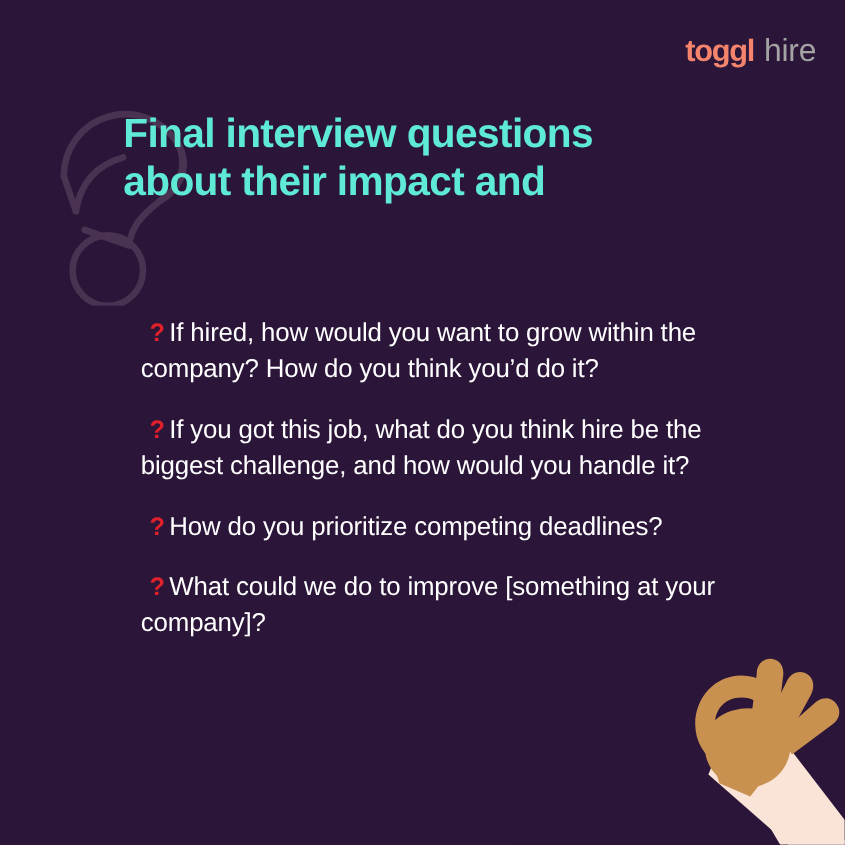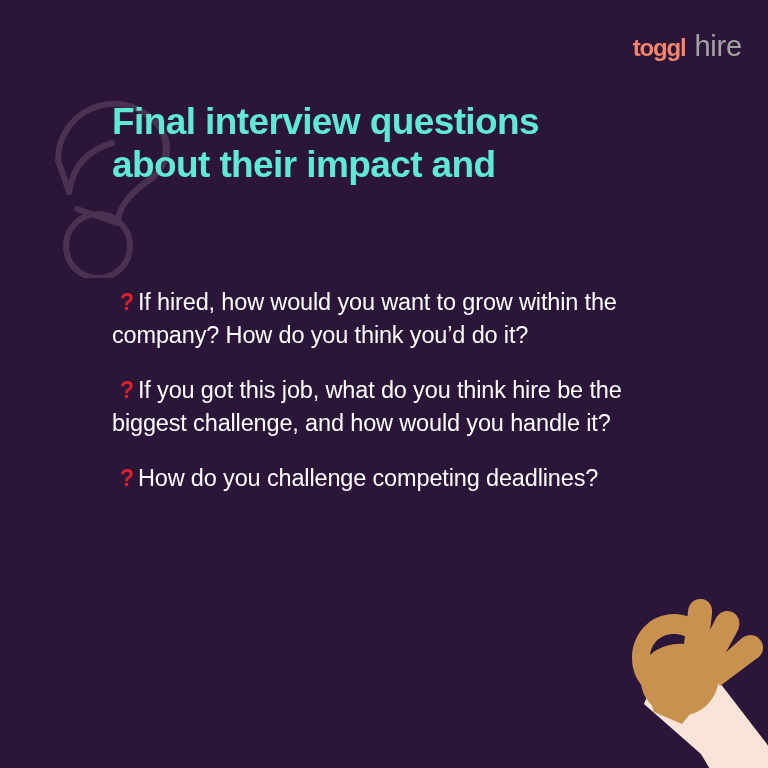--- a/index.html
+++ b/index.html
@@ -17,21 +17,21 @@
   }
 
   
   #logo {
     position:absolute;
     right:26px; top:32px;
     display:flex; align-items:baseline; gap:9px;
     line-height:1;
   }
   #logo .toggl {
-    font-size:24px;
+    font-size:28px;
     font-weight:bold;
     color:#f4846c;
     letter-spacing:-1.2px;
   }
   #logo .hire {
     font-size:29px;
     font-weight:normal;
     color:#a3a3a3;
     letter-spacing:-0.2px;
   }
@@ -53,21 +53,21 @@
     font-size:37px;
     font-weight:bold;
     line-height:43px;
     letter-spacing:-0.6px;
   }
   #heading .hline { display:block; white-space:nowrap; }
 
   
   #questions {
     position:absolute;
-    left:112px; top:286px;
+    left:128px; top:286px;
     width:560px;
   }
   .question {
     color:#ffffff;
     font-size:23.5px;
     line-height:33px;
     letter-spacing:-0.15px;
     margin-bottom:22px;
     text-indent:8px;
   }
@@ -107,21 +107,22 @@
   </div>
 
   <h1 id="heading">
     <span class="hline">Final interview questions</span>
     <span class="hline">about their impact and</span>
   </h1>
 
   <div id="questions">
     <p class="question"><span class="qmark">?</span><span>If hired, how would you want to grow within the company? How do you think you’d do it?</span></p>
     <p class="question"><span class="qmark">?</span><span>If you got this job, what do you think hire be the biggest challenge, and how would you handle it?</span></p>
-    <p class="question"><span class="qmark">?</span><span>How do you challenge competing deadlines?</span></p>
+    <p class="question"><span class="qmark">?</span><span>How do you prioritize competing deadlines?</span></p>
+    <p class="question"><span class="qmark">?</span><span>What could we do to improve [something at your company]?</span></p>
   </div>
 
   <svg id="hand" viewBox="0 0 172 180" fill="none" xmlns="http://www.w3.org/2000/svg">
 
     <path d="M44 92 L92 74 L172 178 L96 180 Z" fill="#fae4d8"></path>
     <path d="M34 88 L168 180 L108 180 L26 108 Z" fill="#fae4d8"></path>
 
     <path d="M27 66 C18 84 24 104 40 114 C54 123 74 122 88 110 C100 99 104 82 98 68 C90 50 66 44 48 50 C38 53 31 58 27 66 Z" fill="#c99150"></path>
 
     <path d="M56 18 C32 18 14 38 14 62 C14 86 32 104 56 104 C80 104 98 86 98 62 C98 38 80 18 56 18 Z

